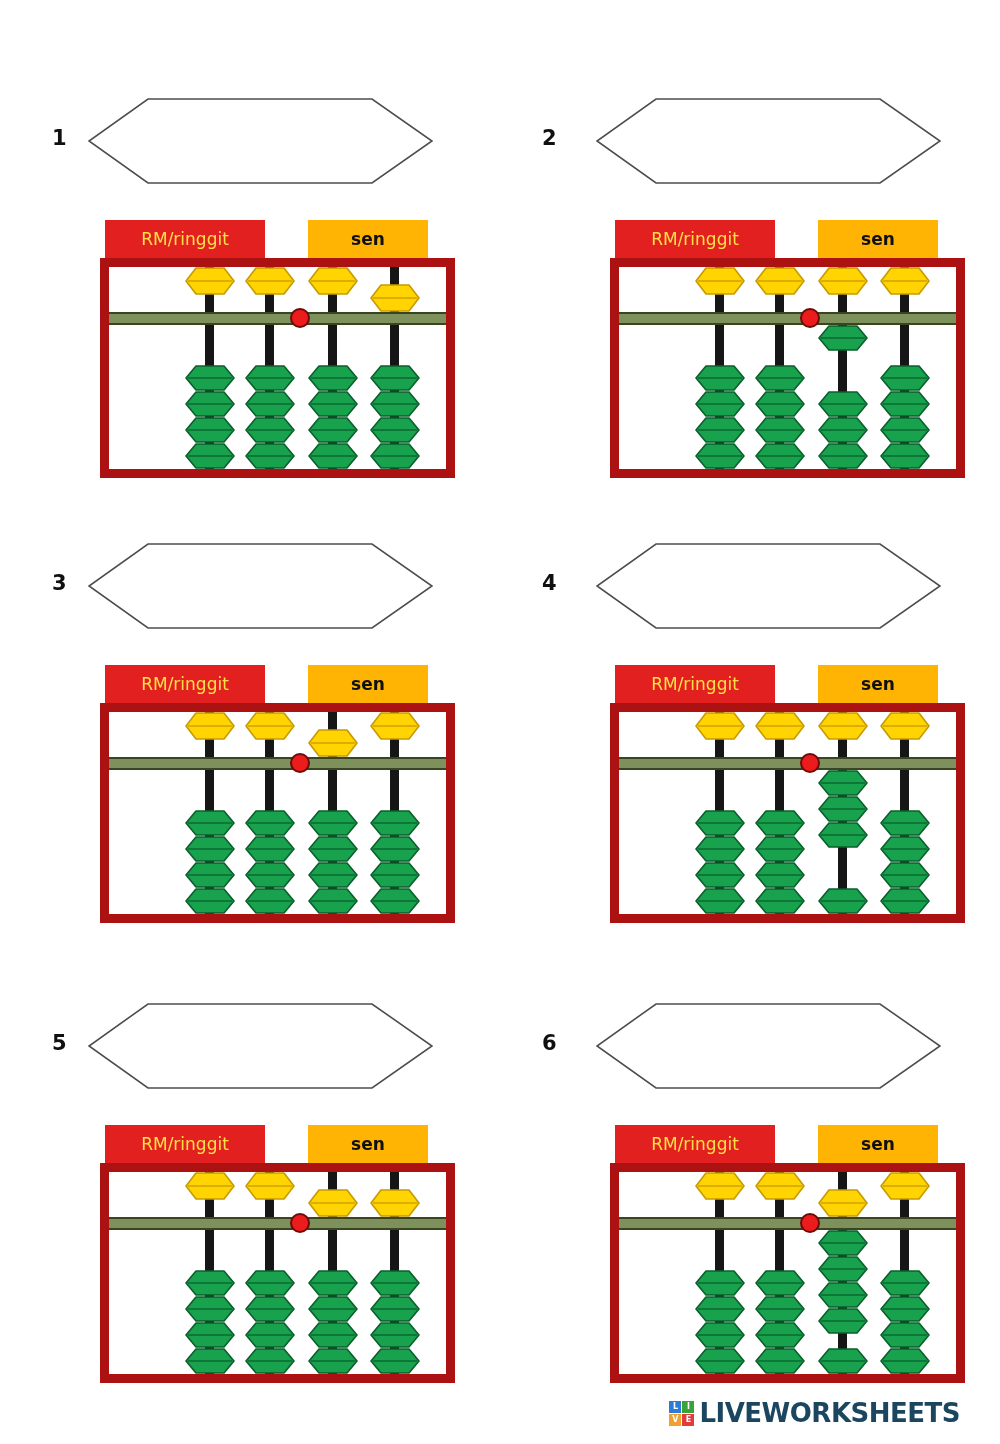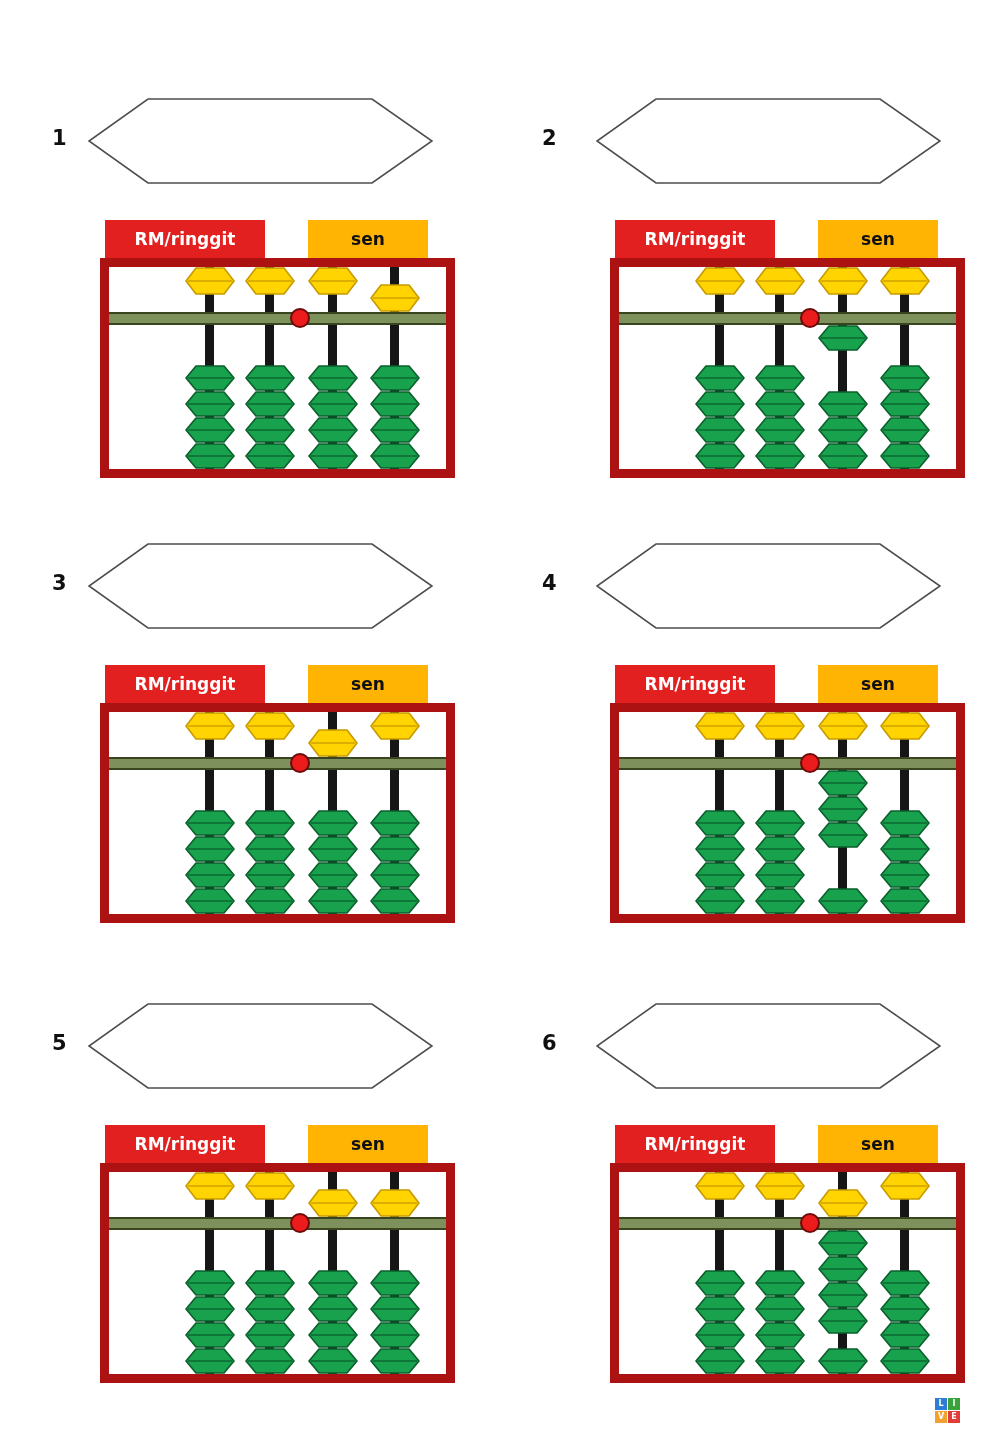--- a/index.html
+++ b/index.html
@@ -3,21 +3,21 @@
 <meta charset="utf-8">
 <style>
   *{margin:0;padding:0;box-sizing:border-box}
   html,body{background:#ffffff}
   body{font-family:"DejaVu Sans","Liberation Sans",sans-serif}
   .page{position:relative;width:1000px;height:1444px;background:#ffffff;overflow:hidden}
   .title{position:absolute;left:78px;top:30px;font-size:21px;font-weight:700;color:#101010;letter-spacing:.4px}
   .problem-number{position:absolute;font-size:21px;font-weight:700;color:#101010}
   .answer-hex{position:absolute;width:345px;height:86px;line-height:0}
   .answer-text{position:absolute;left:0;top:0;width:345px;height:86px;display:flex;align-items:center;justify-content:center;font-size:20px;color:#101010}
-  .label-rm{position:absolute;width:160px;height:38px;color:#ffffff;font-weight:700;font-size:17px;display:flex;align-items:center;justify-content:center}
+  .label-rm{position:absolute;width:160px;height:38px;color:#fde047;font-weight:400;font-size:17px;display:flex;align-items:center;justify-content:center}
   .label-sen{position:absolute;width:120px;height:38px;color:#101010;font-weight:700;font-size:17px;display:flex;align-items:center;justify-content:center}
   .abacus-frame{position:absolute;width:355px;height:220px;border:9px solid #ad1212;background:#ffffff}
   .rod{position:absolute;top:0;width:9px;height:202px}
   .beam{position:absolute;left:0;top:45px;width:337px;height:13px;border-top:2px solid #39451f;border-bottom:2px solid #39451f}
   .beam-dot{position:absolute;left:181px;top:41px;width:20px;height:20px;border-radius:50%;border:2px solid #6d0a0a}
   .bead{position:absolute;line-height:0}
   .footer{position:absolute;top:1398px;right:40px;display:flex;align-items:center;gap:5px}
   .logo{display:grid;grid-template-columns:12px 12px;grid-template-rows:12px 12px;gap:1px}
   .logo-sq{width:12px;height:12px;color:#ffffff;font-size:8px;font-weight:700;display:flex;align-items:center;justify-content:center;line-height:1}
   .brand{font-size:26px;font-weight:700;color:#1b4660;letter-spacing:-0.5px}
@@ -608,14 +608,15 @@
         </div>
       </div>
     </div>
   <div class="footer">
     <div class="logo" id="logo">
         <div class="logo-sq" style="background: rgb(46, 124, 214);">L</div>
         <div class="logo-sq" style="background: rgb(58, 162, 58);">I</div>
         <div class="logo-sq" style="background: rgb(241, 161, 47);">V</div>
         <div class="logo-sq" style="background: rgb(226, 59, 59);">E</div>
       </div>
+    <span class="brand">LIVEWORKSHEETS</span>
   </div>
 </div>
 
 </body></html>

